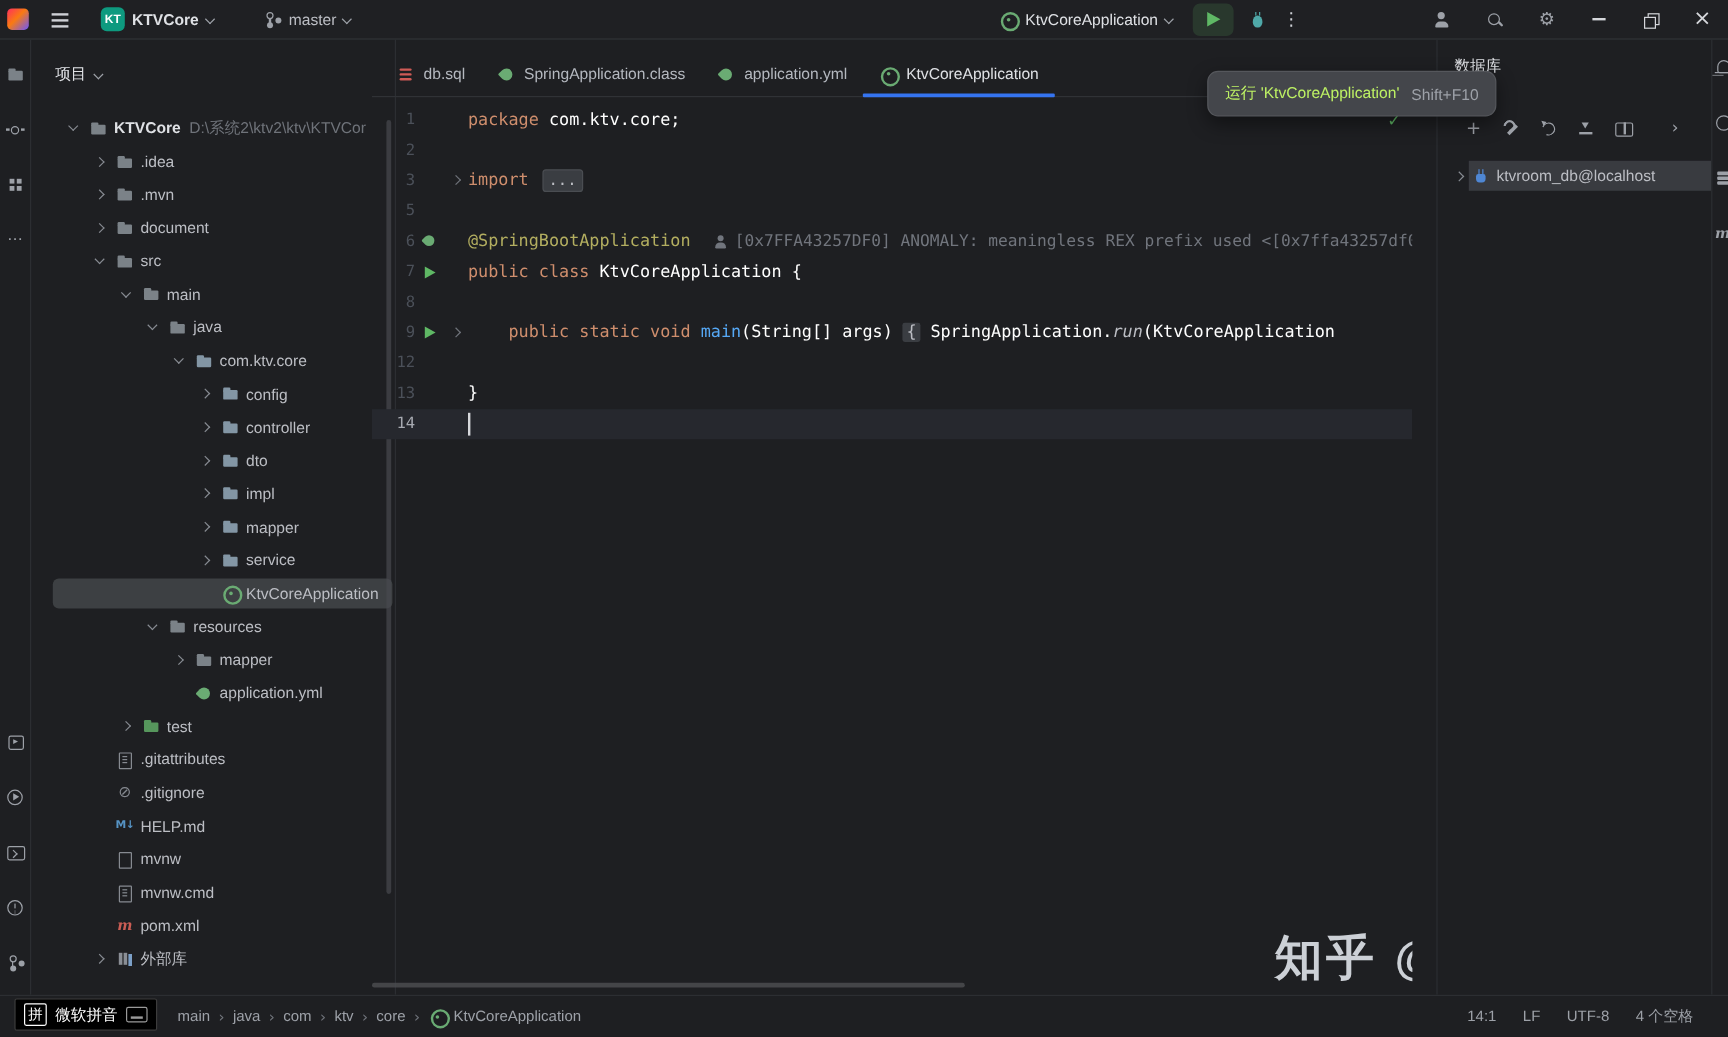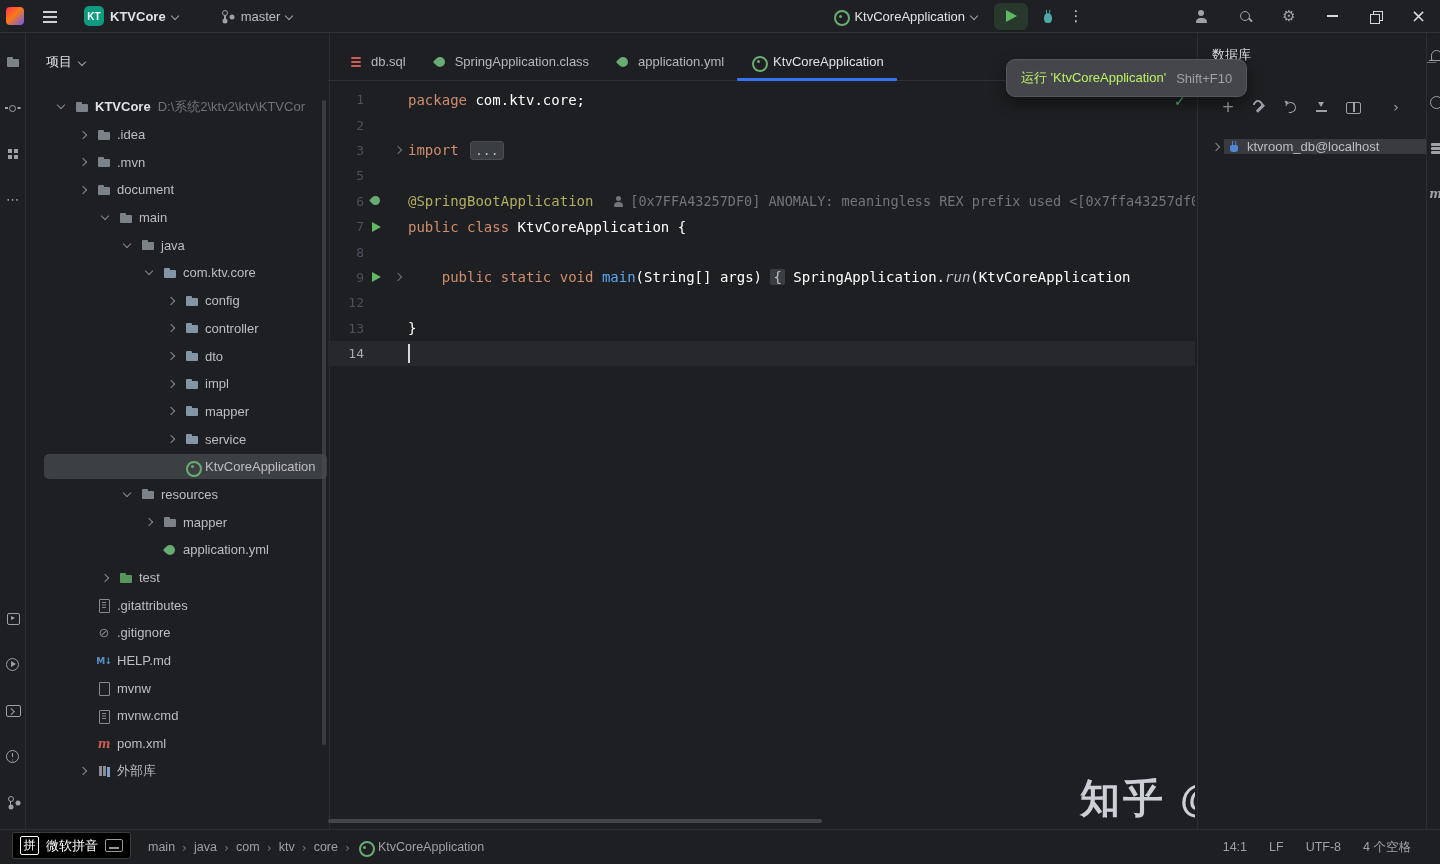--- a/index.html
+++ b/index.html
@@ -3,21 +3,21 @@
 <meta charset="utf-8">
 <style>
   * { margin:0; padding:0; box-sizing:border-box; }
   html,body { width:1440px; height:864px; overflow:hidden; }
   body { background:#1e1f22; color:#bcbec4; font-family:"Liberation Sans","DejaVu Sans",sans-serif; font-size:13px; position:relative; }
 
   
   .titlebar { position:absolute; left:0; top:0; width:1440px; height:33px; background:#1f2023; border-bottom:1px solid #313438; display:flex; align-items:center; z-index:20; }
   .left-rail { position:absolute; left:0; top:33px; width:26px; bottom:35px; border-right:1px solid #2c2e32; display:flex; flex-direction:column; }
   .project-panel { position:absolute; left:26px; top:33px; width:304px; bottom:35px; border-right:1px solid #2c2e32; overflow:hidden; }
-  .editor-area { position:absolute; left:328px; top:33px; width:867px; bottom:35px; overflow:hidden; }
+  .editor-area { position:absolute; left:310px; top:33px; width:867px; bottom:35px; overflow:hidden; }
   .right-panel { position:absolute; left:1197px; top:33px; width:229px; bottom:35px; border-left:1px solid #2c2e32; overflow:hidden; }
   .right-rail { position:absolute; left:1426px; top:33px; width:14px; bottom:35px; border-left:1px solid #2c2e32; overflow:hidden; }
   .statusbar { position:absolute; left:0; bottom:0; width:1440px; height:35px; border-top:1px solid #2c2e32; background:#1e1f22; display:flex; align-items:center; padding-left:148px; color:#9da1a8; font-size:12.5px; z-index:30; }
 
   
   .ic { position:relative; display:inline-block; width:16px; height:16px; flex:none; font-family:"DejaVu Sans",sans-serif; color:#9da1a8; text-align:center; line-height:16px; }
 
   .app-logo { width:18px; height:18px; border-radius:4px; margin-left:6px;
     background:linear-gradient(135deg,#fe2e5f 0%,#f97a12 45%,#6b57ff 100%); }
   .ic-hamburger { margin-left:18px; }
@@ -150,21 +150,21 @@
   .ic-wrench::after { content:""; position:absolute; left:2px; top:1px; width:6px; height:6px; border:2px solid #9da1a8; border-radius:50%; border-bottom-color:transparent; transform:rotate(45deg); }
   .ic-refresh::before { content:""; position:absolute; left:2.5px; top:2.5px; width:9px; height:9px; border:1.7px solid #9da1a8; border-radius:50%; border-left-color:transparent; transform:rotate(-25deg); }
   .ic-refresh::after { content:""; position:absolute; left:1.5px; top:1px; width:0; height:0; border-right:4px solid #9da1a8; border-top:2.5px solid transparent; border-bottom:2.5px solid transparent; transform:rotate(40deg); }
   .ic-submit::before { content:""; position:absolute; left:4.5px; top:3px; width:0; height:0; border-left:3.5px solid transparent; border-right:3.5px solid transparent; border-top:5.5px solid #9da1a8; }
   .ic-submit::after { content:""; position:absolute; left:2.5px; top:11px; width:11px; height:1.7px; background:#9da1a8; }
   .ic-layout::before { content:""; position:absolute; left:1.5px; top:3px; width:13px; height:10px; border:1.6px solid #9da1a8; border-radius:2px; }
   .ic-layout::after { content:""; position:absolute; left:9px; top:3px; width:1.6px; height:10px; background:#9da1a8; }
   .ic-chevron { font-size:14px; }
   .db-row { position:absolute; left:0; right:0; top:100px; height:27px; display:flex; align-items:center; }
   .db-row .tree-caret { margin-left:10px; }
-  .db-sel { display:flex; align-items:center; gap:5px; background:#393b40; height:15px; flex:1; padding-left:2px; }
+  .db-sel { display:flex; align-items:center; gap:5px; background:#393b40; height:25px; flex:1; padding-left:2px; }
   .ic-plug::before { content:""; position:absolute; left:4px; top:6px; width:8px; height:7px; background:#4f87d4; border-radius:2px 2px 3px 3px; }
   .ic-plug::after { content:""; position:absolute; left:5.7px; top:2px; width:1.6px; height:4px; background:#4f87d4; box-shadow:3.2px 0 0 #4f87d4; }
 
   
   .right-rail .rail-slot { height:46px; }
   .right-rail .ic { margin-left:4px; }
   .ic-bell::before { content:""; position:absolute; left:3px; top:2px; width:9px; height:9px; border:1.6px solid #9da1a8; border-radius:50% 50% 2px 2px; }
   .ic-bell::after { content:""; position:absolute; left:1.5px; top:11.5px; width:12px; height:1.6px; background:#9da1a8; box-shadow:-4.5px 2.2px 0 -0.2px #9da1a8; }
   .ic-ai::before { content:""; position:absolute; left:2px; top:2px; width:11px; height:11px; border:1.6px solid #9da1a8; border-radius:50%; }
   .ic-db-gray::before { content:""; position:absolute; left:3px; top:3px; width:10px; height:2.5px; border-radius:1px; background:#9da1a8; box-shadow:0 4px 0 #9da1a8, 0 8px 0 #9da1a8; }
@@ -288,20 +288,25 @@
       </div>
       <div class="tree-row" style="padding-left: 49px;">
         <span class="tree-caret has"></span>
         <span class="ic ic-folder"></span>
         <span class="tree-label">.mvn</span>
       </div>
       <div class="tree-row" style="padding-left: 49px;">
         <span class="tree-caret has"></span>
         <span class="ic ic-folder"></span>
         <span class="tree-label">document</span>
+      </div>
+      <div class="tree-row" style="padding-left: 49px;">
+        <span class="tree-caret has open"></span>
+        <span class="ic ic-folder"></span>
+        <span class="tree-label">src</span>
       </div>
       <div class="tree-row" style="padding-left: 71px;">
         <span class="tree-caret has open"></span>
         <span class="ic ic-folder"></span>
         <span class="tree-label">main</span>
       </div>
       <div class="tree-row" style="padding-left: 93px;">
         <span class="tree-caret has open"></span>
         <span class="ic ic-folder"></span>
         <span class="tree-label">java</span>

